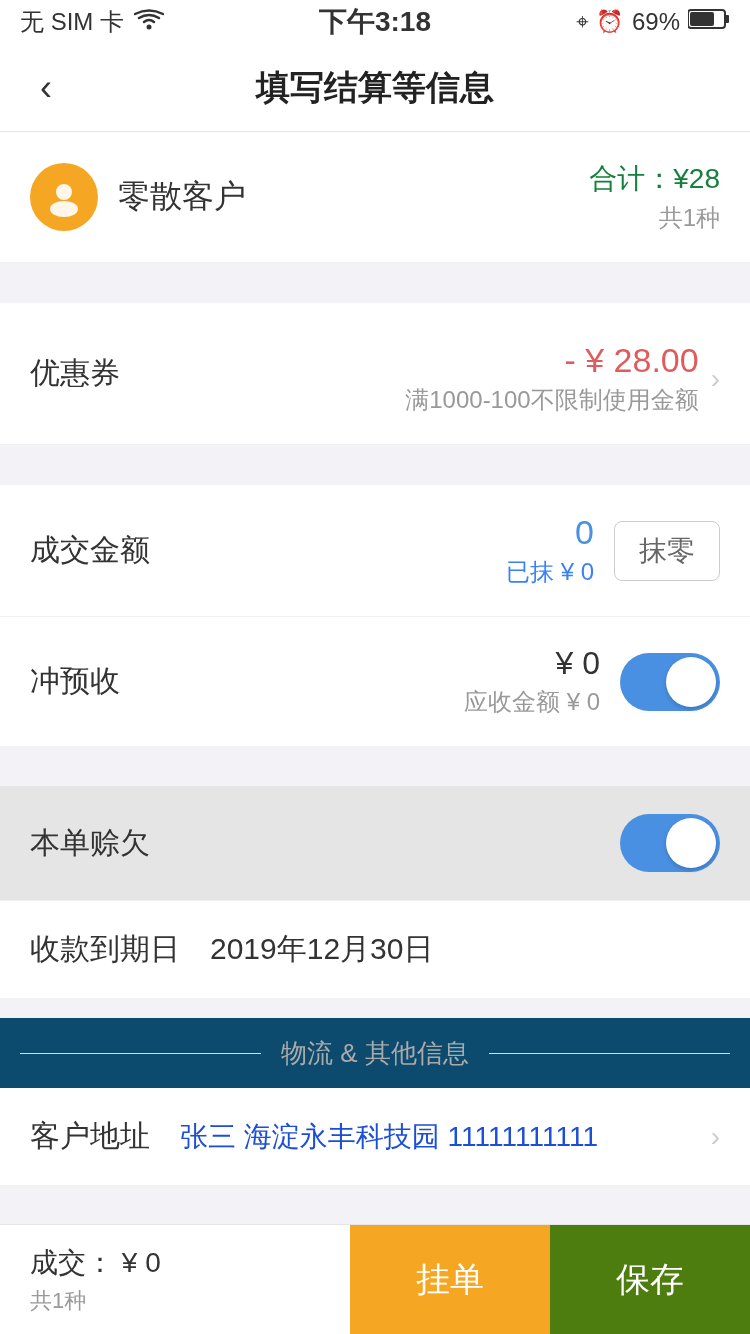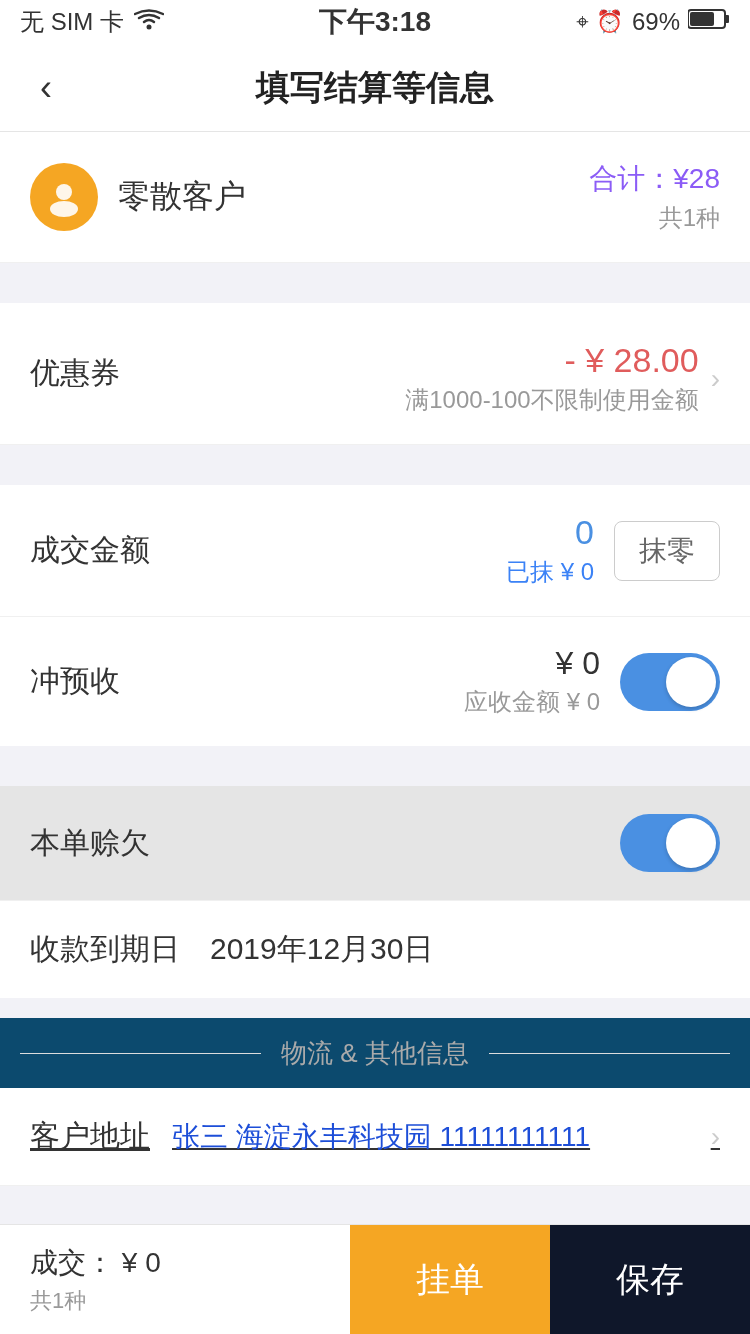--- a/index.html
+++ b/index.html
@@ -88,21 +88,21 @@
       border-radius: 50%;
       background: #f5a623;
       display: flex;
       align-items: center;
       justify-content: center;
       color: #fff;
       font-size: 36px;
     }
     .customer-name { font-size: 32px; color: #333; font-weight: 500; }
     .customer-right { text-align: right; }
-    .customer-total { font-size: 28px; color: #8b5cf6; }
+    .customer-total { font-size: 28px; color: #15803d; }
     .customer-count { font-size: 24px; color: #999; margin-top: 4px; }
 
     
     .row-item {
       background: #fff;
       padding: 28px 30px;
       display: flex;
       align-items: center;
       justify-content: space-between;
       border-bottom: 1px solid #f0f0f0;
@@ -211,23 +211,22 @@
       background: #ddd;
       margin: 0 20px;
     }
 
     
     .address-row {
       background: #fff;
       padding: 28px 30px;
       display: flex;
       align-items: center;
-      gap: 22px;
+      gap: 30px;
       border-bottom: 1px solid #f0f0f0;
-      text-decoration: underline;
     }
     .address-label { font-size: 30px; color: #333; flex-shrink: 0; }
     .address-value { font-size: 28px; color: #1d4ed8; flex: 1; }
     .address-chevron { color: #ccc; font-size: 28px; }
 
     
     .bottom-bar {
       position: fixed;
       bottom: 0;
       left: 0;
@@ -254,21 +253,21 @@
       color: #fff;
       font-size: 34px;
       font-weight: 500;
       display: flex;
       align-items: center;
       justify-content: center;
       cursor: pointer;
     }
     .btn-save {
       width: 200px;
-      background: #0f172a;
+      background: #4d7c0f;
       color: #fff;
       font-size: 34px;
       font-weight: 500;
       display: flex;
       align-items: center;
       justify-content: center;
       cursor: pointer;
     }
 
     

